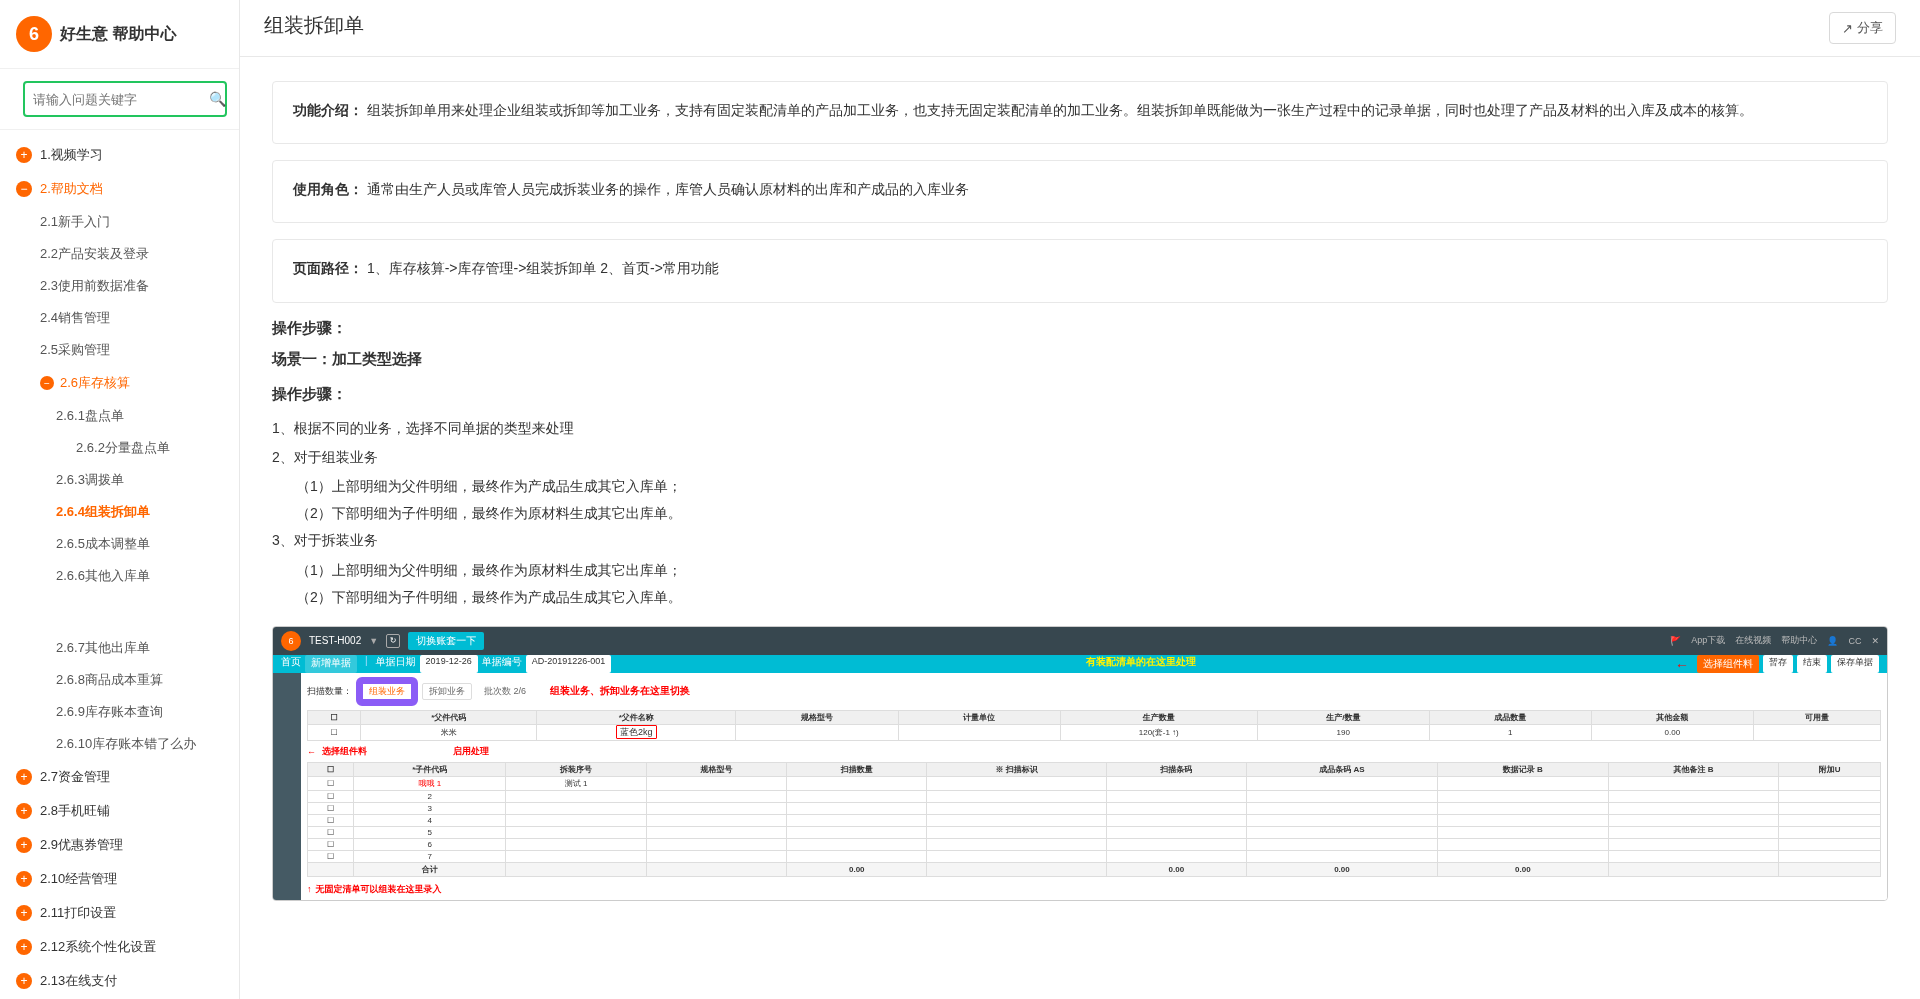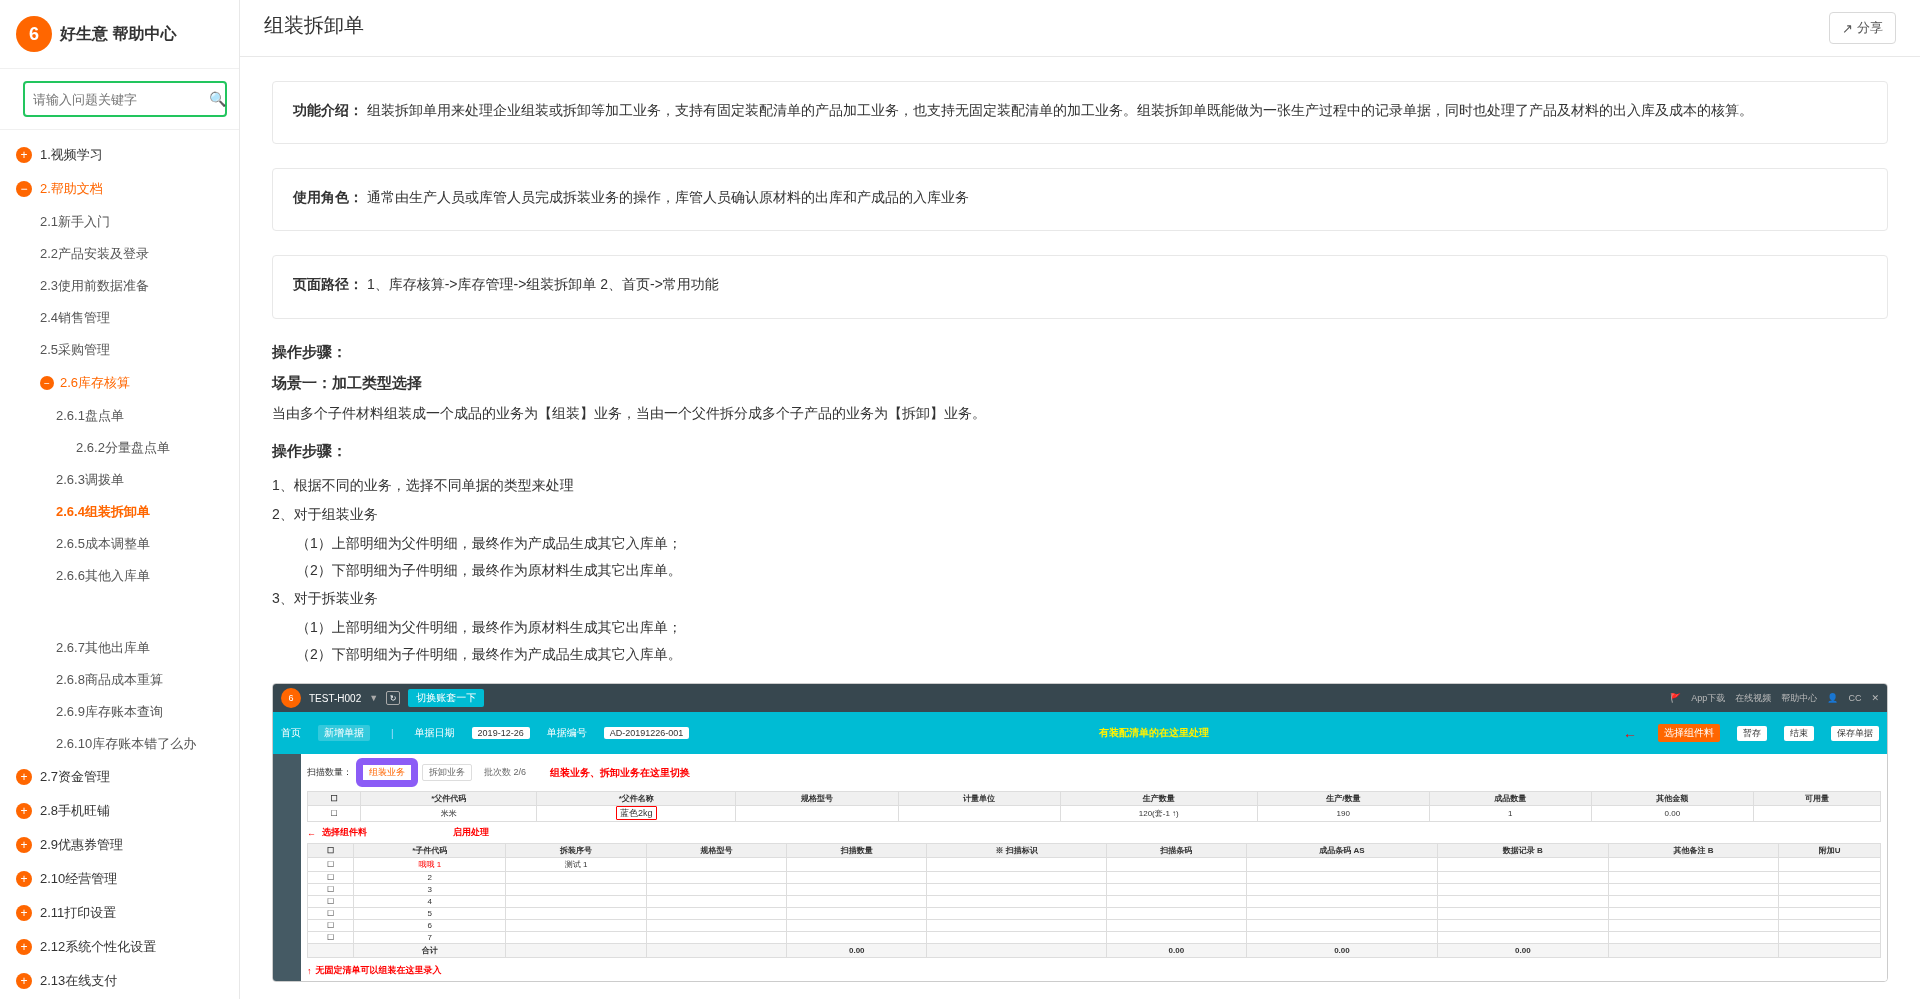--- a/index.html
+++ b/index.html
@@ -165,21 +165,21 @@
       overflow-y: auto;
       padding: 24px 32px;
       background: #fff;
     }
 
     .info-block {
       background: #fff;
       border: 1px solid #e8e8e8;
       border-radius: 4px;
       padding: 16px 20px;
-      margin-bottom: 24px;
+      margin-bottom: 16px;
       line-height: 1.8;
       color: #333;
       font-size: 14px;
     }
 
     .info-block p { margin-bottom: 4px; }
 
     .section-title {
       font-size: 15px;
       font-weight: bold;
@@ -258,24 +258,23 @@
       padding: 4px 8px;
       display: flex;
       align-items: center;
       justify-content: space-between;
       font-size: 10px;
     }
 
     .app-sub-bar {
       background: #00bcd4;
       color: white;
-      padding: 12px 8px;
-      display: flex;
-      align-items: center;
-      gap: 17px;
+      padding: 0 8px;
+      display: flex;
+      gap: 4px;
       font-size: 10px;
     }
 
     .app-white-btn {
       background: white;
       color: #333;
       padding: 1px 6px;
       border-radius: 2px;
       font-size: 9px;
     }
@@ -459,21 +458,20 @@
         <span>1、库存核算-&gt;库存管理-&gt;组装拆卸单 2、首页-&gt;常用功能</span>
       </p>
     </div>
 
     <div class="section-title">操作步骤：</div>
 
     <div class="scenario-title">
       <strong>场景一：加工类型选择</strong>
     </div>
 
-    <p class="content-text">当由多个子件材料组装成一个成品的业务为【组装】业务，当由一个父件拆分成多个子产品的业务为【拆卸】业务。</p>
 
     <div class="section-title">操作步骤：</div>
 
     <div class="step-item">1、根据不同的业务，选择不同单据的类型来处理</div>
     <div class="step-item">2、对于组装业务</div>
     <div class="step-item sub-step">（1）上部明细为父件明细，最终作为产成品生成其它入库单；</div>
     <div class="step-item sub-step">（2）下部明细为子件明细，最终作为原材料生成其它出库单。</div>
     <div class="step-item">3、对于拆装业务</div>
     <div class="step-item sub-step">（1）上部明细为父件明细，最终作为原材料生成其它出库单；</div>
     <div class="step-item sub-step">（2）下部明细为子件明细，最终作为产成品生成其它入库单。</div>

